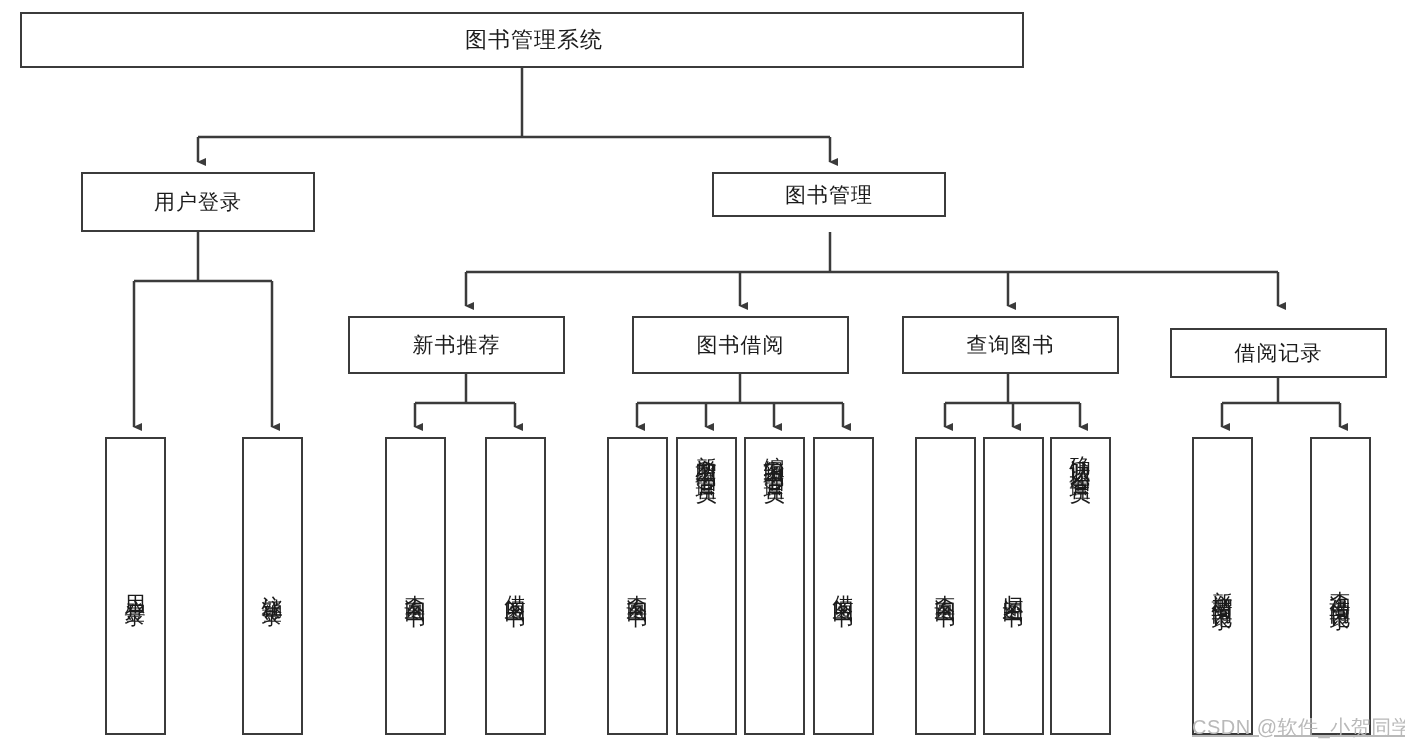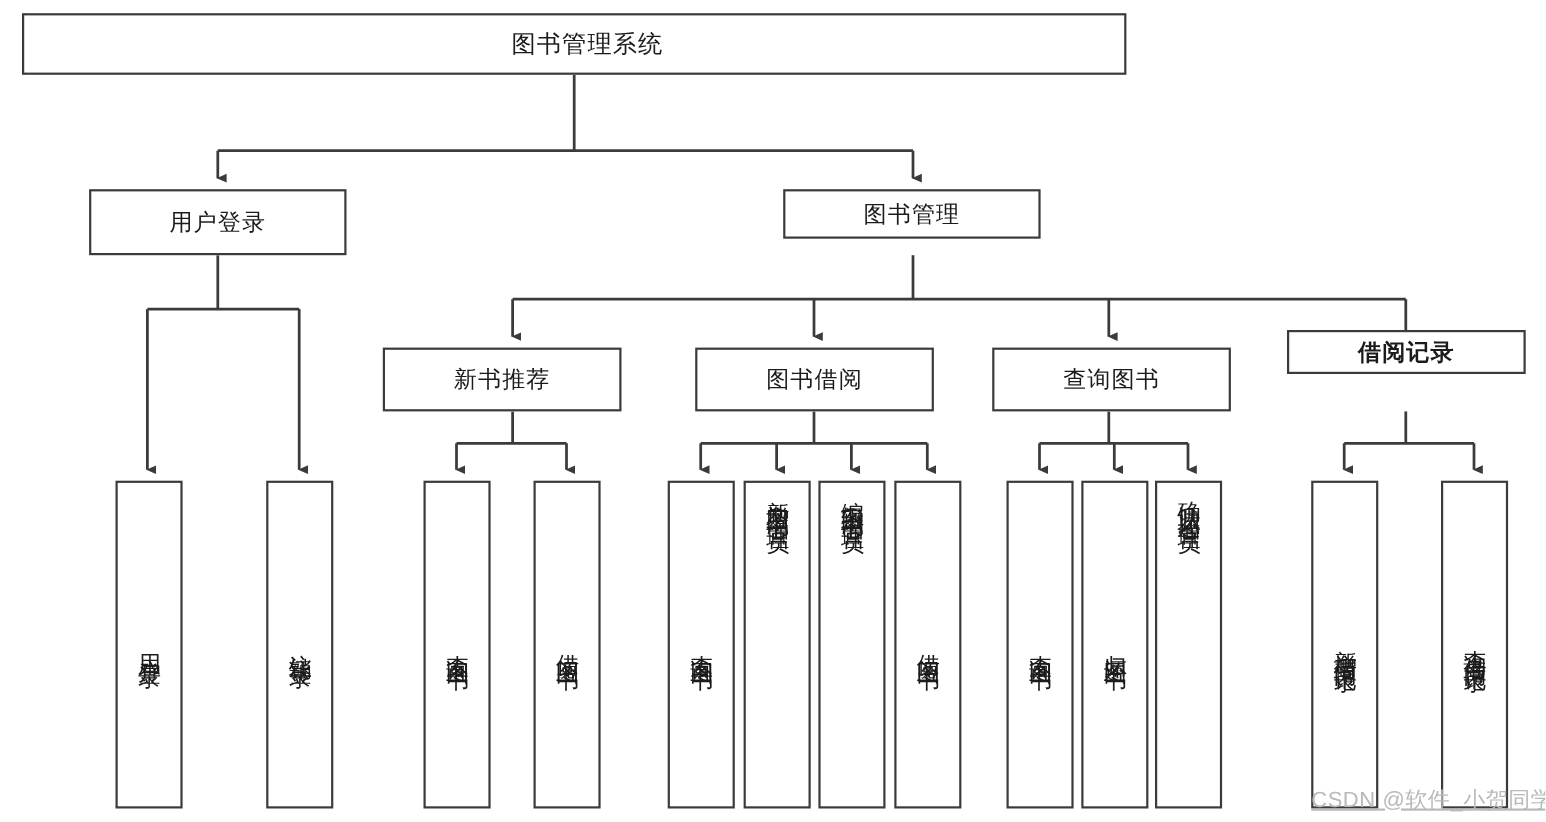--- a/index.html
+++ b/index.html
@@ -133,21 +133,21 @@
 
   <div class="node h" style="left:348px; top:316px; width:217px; height:58px;">
     <span>新书推荐</span>
   </div>
   <div class="node h" style="left:632px; top:316px; width:217px; height:58px;">
     <span>图书借阅</span>
   </div>
   <div class="node h" style="left:902px; top:316px; width:217px; height:58px;">
     <span>查询图书</span>
   </div>
-  <div class="node h" style="left:1170px; top:300px; width:217px; height:40px;font-weight:bold;">
+  <div class="node h" style="left:1170px; top:328px; width:217px; height:50px;">
     <span>借阅记录</span>
   </div>
 
   <div class="node v" style="left:105px; top:437px; width:61px; height:298px;">
     <span class="vtext">用户登录</span>
   </div>
   <div class="node v" style="left:242px; top:437px; width:61px; height:298px;">
     <span class="vtext">注销登录</span>
   </div>
 

